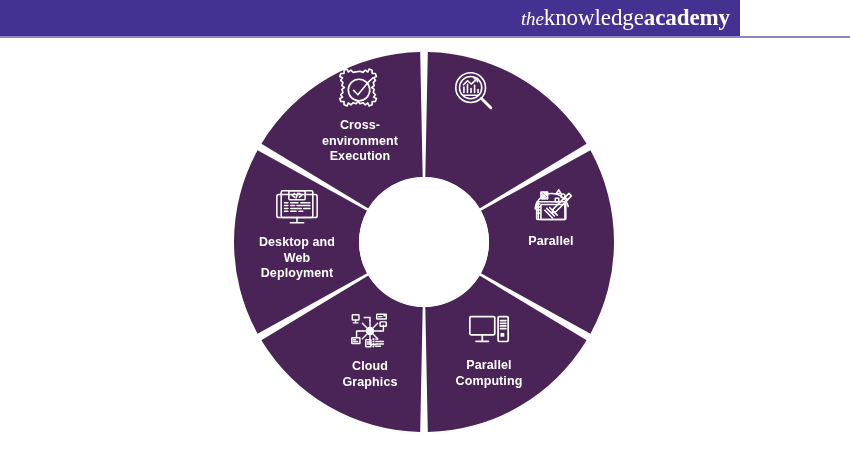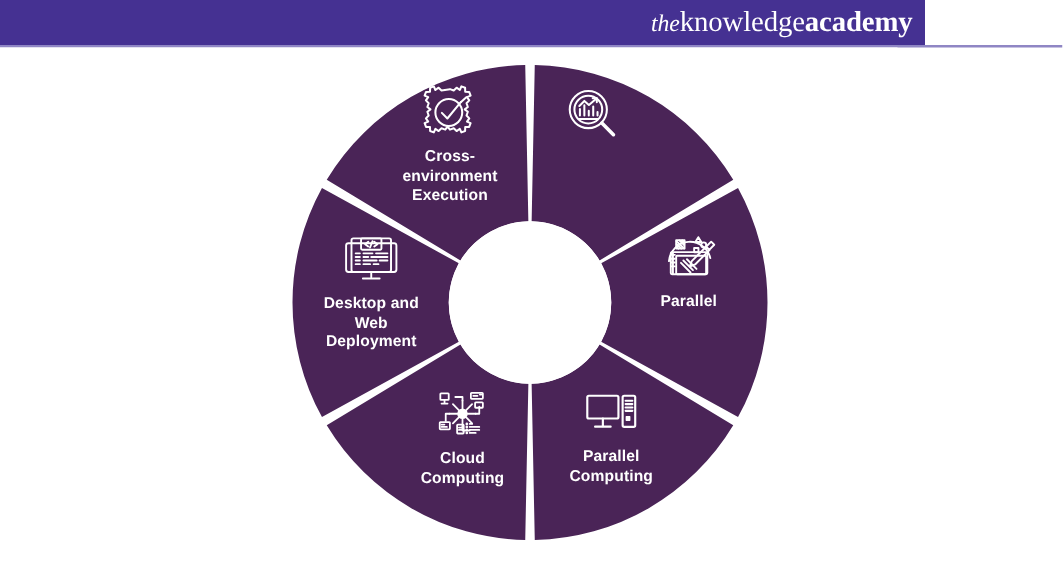--- a/index.html
+++ b/index.html
@@ -222,21 +222,21 @@
         <path d="M21 35.5 h2.5 M21 37.5 h2.5"></path>
         <path d="M30 32.5 h2 M30 35 h8 M30 37.5 h8 M30 40 h5"></path>
         <circle cx="27.6" cy="32.5" r="1.1" fill="#ffffff" stroke="none"></circle>
         <circle cx="27.6" cy="35" r="1.1" fill="#ffffff" stroke="none"></circle>
         <circle cx="27.6" cy="37.5" r="1.1" fill="#ffffff" stroke="none"></circle>
         <circle cx="27.6" cy="40" r="1.1" fill="#ffffff" stroke="none"></circle>
         <rect x="34.5" y="14.5" width="6.5" height="4.5" rx="0.6"></rect>
       </svg>
     </span>
     <div class="segment-label">Cloud
-Computing</div>
+Graphics</div>
   </div>
 
   <div class="segment-node" id="seg-desktop-web-deployment">
     <span class="segment-icon">
       <svg viewBox="0 0 48 48" fill="none" stroke="#ffffff" stroke-width="1.6" stroke-linecap="round" stroke-linejoin="round">
         <rect x="3" y="11" width="42" height="24" rx="2"></rect>
         <rect x="7.5" y="7" width="33" height="28" rx="1.6"></rect>
         <rect x="15.5" y="7" width="17" height="9.5" rx="1"></rect>
         <path d="M21.5 9.8 l-2.6 2 2.6 2 M26.5 9.8 l2.6 2 -2.6 2 M25 9.4 l-2 5.2"></path>
         <path d="M11 19.5 h3.5 M11 22.5 h3.5 M11 25.5 h3.5 M11 28.5 h3.5"></path>

